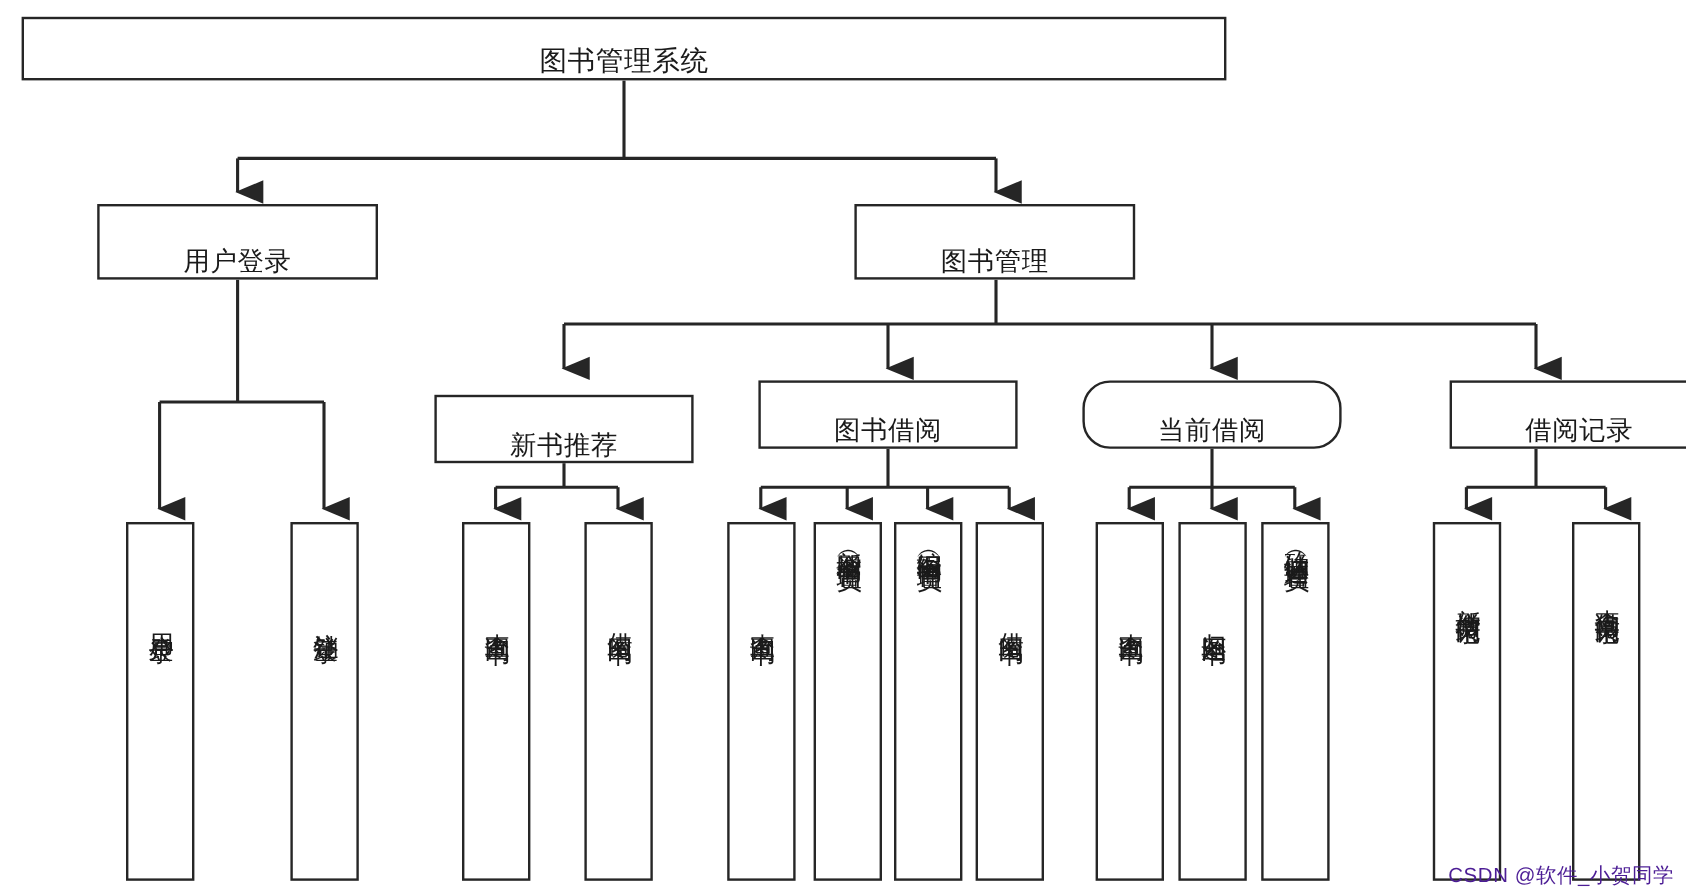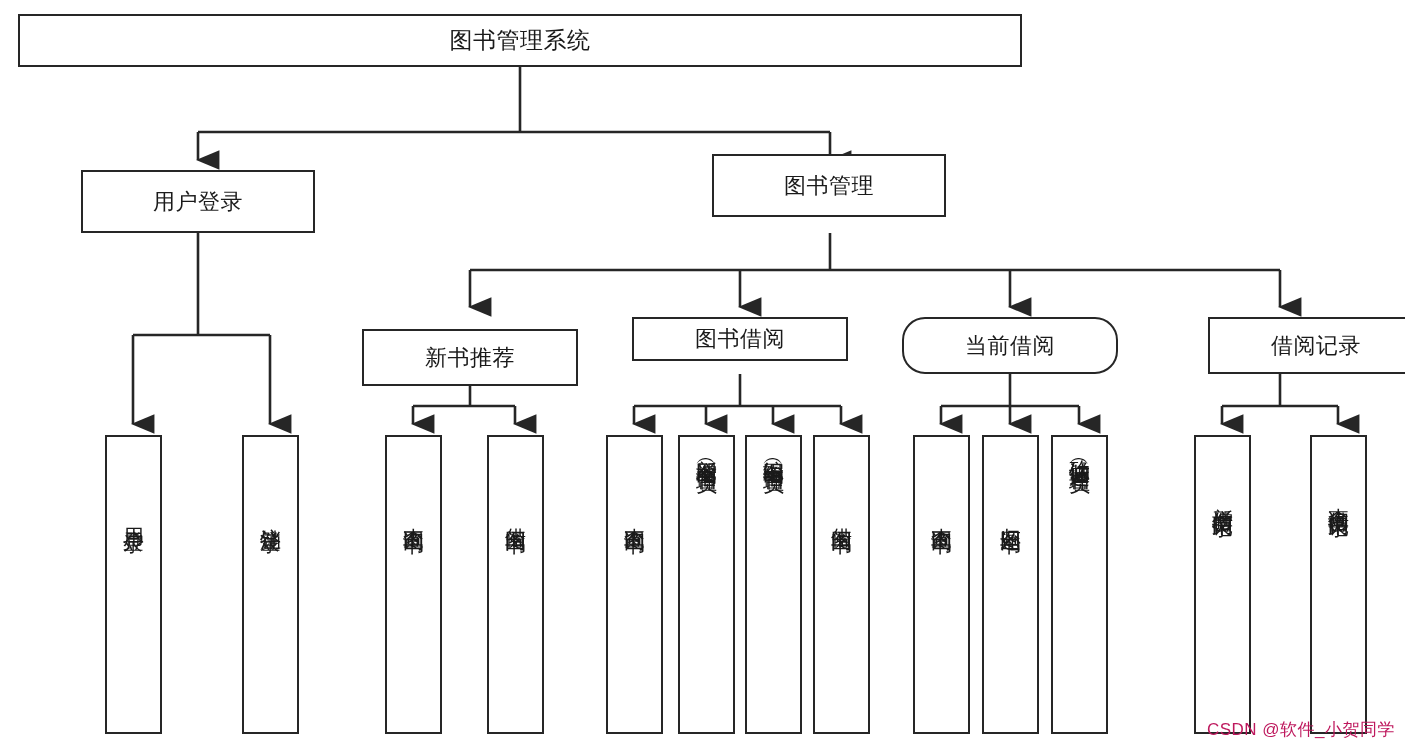--- a/index.html
+++ b/index.html
@@ -25,21 +25,21 @@
     width: 1405px;
     height: 747px;
     pointer-events: none;
   }
   .node {
     position: absolute;
     box-sizing: border-box;
     border: 2px solid #262626;
     background: #ffffff;
     display: flex;
-    align-items: center;
+    align-items: flex-end;
     justify-content: center;
     color: #1a1a1a;
     z-index: 2;
   }
   .node-label {
     display: block;
     line-height: 1.25;
     text-align: center;
     white-space: nowrap;
     letter-spacing: 0.5px;
@@ -72,21 +72,21 @@
     margin-top: 2px;
   }
   .node.vert.mlow .node-label {
     margin-top: 50px;
   }
   #watermark {
     position: absolute;
     right: 10px;
     bottom: 6px;
     font-size: 17px;
-    color: #be185d;
+    color: #4c1d95;
     white-space: nowrap;
     z-index: 5;
     letter-spacing: 0.5px;
   }
 </style>
 </head>
 <body>
 
 <div id="canvas">
 
@@ -141,28 +141,28 @@
     </g>
   </svg>
 
   <div class="node horiz root" style="left:18px; top:14px; width:1004px; height:53px;">
     <span class="node-label">图书管理系统</span>
   </div>
 
   <div class="node horiz" style="left:81px; top:170px; width:234px; height:63px;">
     <span class="node-label">用户登录</span>
   </div>
-  <div class="node horiz" style="left:712px; top:154px; width:234px; height:63px;">
+  <div class="node horiz" style="left:712px; top:170px; width:234px; height:63px;">
     <span class="node-label">图书管理</span>
   </div>
 
   <div class="node horiz" style="left:362px; top:317px; width:216px; height:57px;margin-top:12px;">
     <span class="node-label">新书推荐</span>
   </div>
-  <div class="node horiz" style="left:632px; top:317px; width:216px; height:44px;">
+  <div class="node horiz" style="left:632px; top:317px; width:216px; height:57px;">
     <span class="node-label">图书借阅</span>
   </div>
   <div class="node horiz" style="left:902px; top:317px; width:216px; height:57px;border-radius:23px;">
     <span class="node-label">当前借阅</span>
   </div>
   <div class="node horiz" style="left:1172px; top:317px; width:216px; height:57px;margin-left:36px;">
     <span class="node-label">借阅记录</span>
   </div>
 
   <div class="node vert mid" style="left:105px; top:435px; width:57px; height:299px;">

